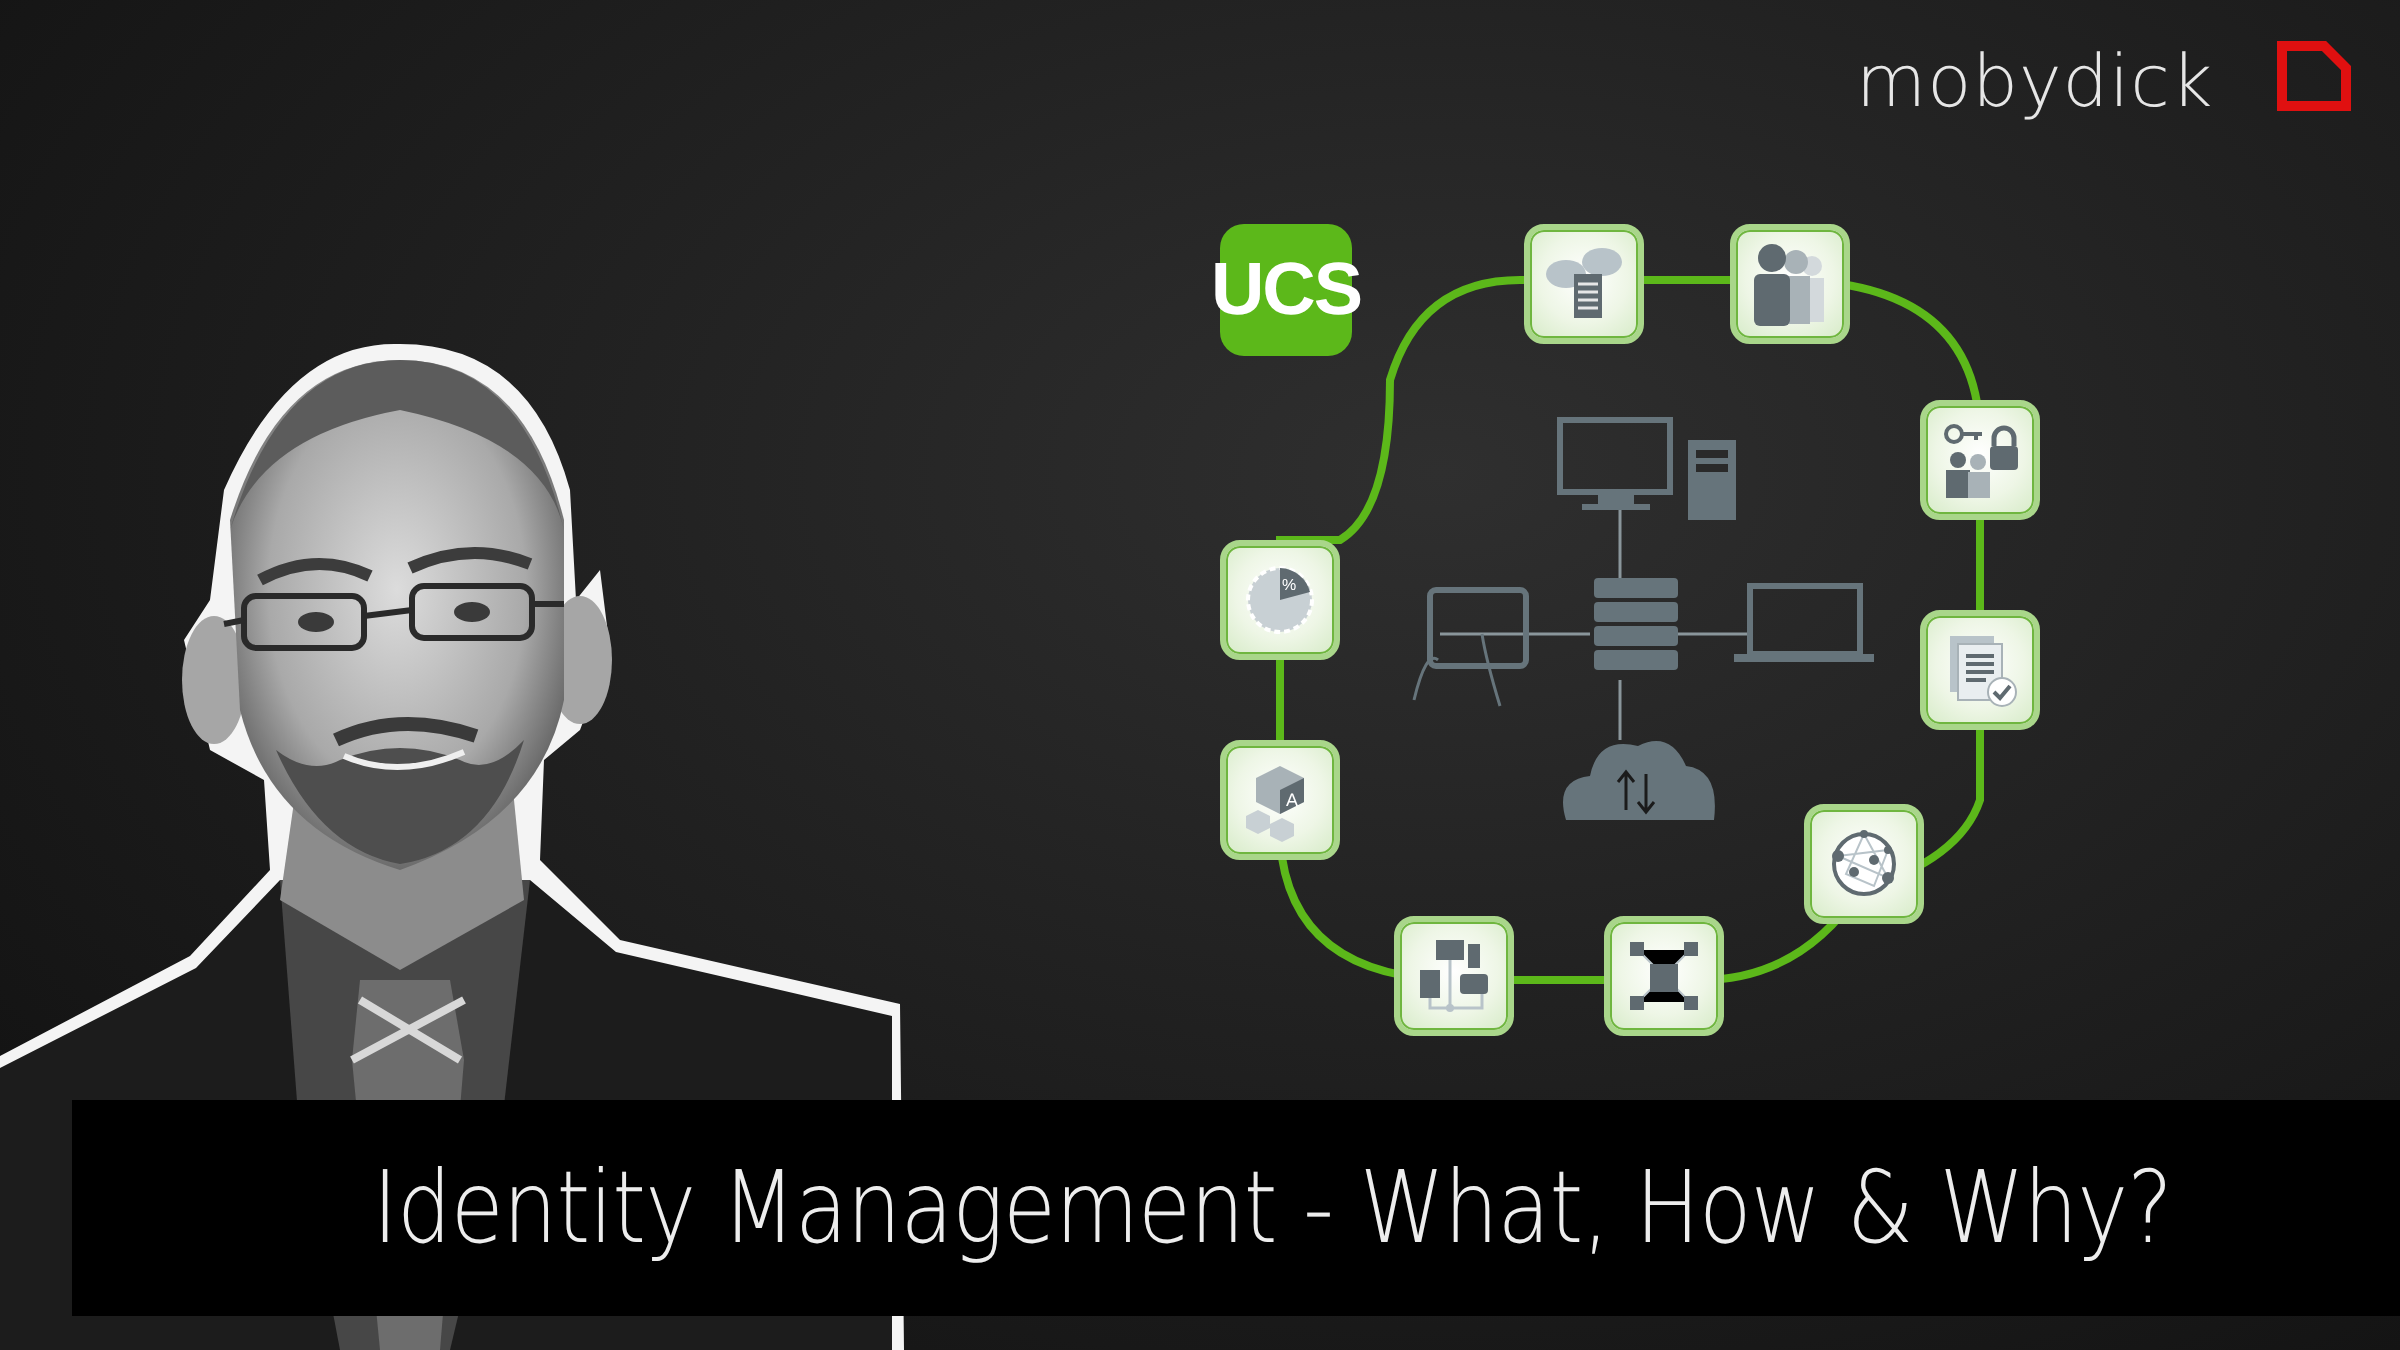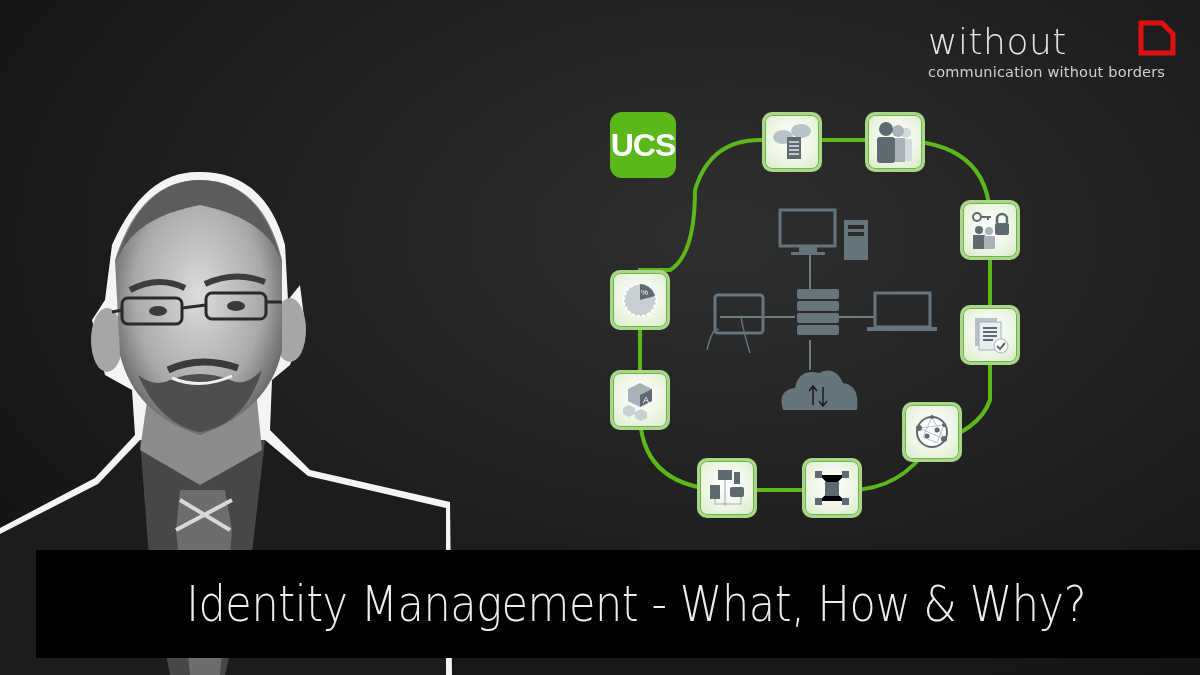--- a/index.html
+++ b/index.html
@@ -20,39 +20,38 @@
   .tile {
     position: absolute; width: 60px; height: 60px; border-radius: 10px;
     background: radial-gradient(circle at 50% 45%, #ffffff 0%, #eef6e6 55%, #d6ebc7 100%);
     border: 3px solid #a9d68a;
     box-shadow: 0 0 0 1px #6fb63f inset;
     display: flex; align-items: center; justify-content: center;
   }
   .ucs {
     position: absolute; left: 10px; top: 12px; width: 66px; height: 66px; border-radius: 12px;
     background: #5cb81a; display: flex; align-items: center; justify-content: center;
-    color: #fff; font-size: 32px; font-weight: bold; font-family: "Liberation Sans", sans-serif; letter-spacing: -1px;
+    color: #fff; font-size: 37px; font-weight: bold; font-family: "Liberation Sans", sans-serif; letter-spacing: -1px;
   }
   .title-bar {
     position: absolute; left: 0; top: 550px; width: 1200px; height: 108px; background: #000;
     display: flex; align-items: center; justify-content: center; margin-left: 36px;
   }
   .title-bar .title {
     color: #ededed; font-size: 50px; font-weight: 200; font-family: "DejaVu Sans", sans-serif;
     letter-spacing: -0.5px; transform: scaleX(0.86); white-space: nowrap;
   }
 </style>
 </head>
 <body>
 
 <div class="bg"></div>
 
 <div class="brand">
-  <div class="name">without</div>
-  <div class="tag">communication without borders</div>
+  <div class="name">mobydick</div>
   <svg class="mark" viewBox="0 0 38 36">
     <path d="M3 3 H24 L35 14 V33 H3 Z" fill="none" stroke="#e01010" stroke-width="5"></path>
   </svg>
 </div>
 
 <svg class="photo" viewBox="0 0 455 525">
   <defs>
     <radialGradient id="face" cx="50%" cy="45%" r="55%">
       <stop offset="0%" stop-color="#dcdcdc"></stop>
       <stop offset="70%" stop-color="#a9a9a9"></stop>

